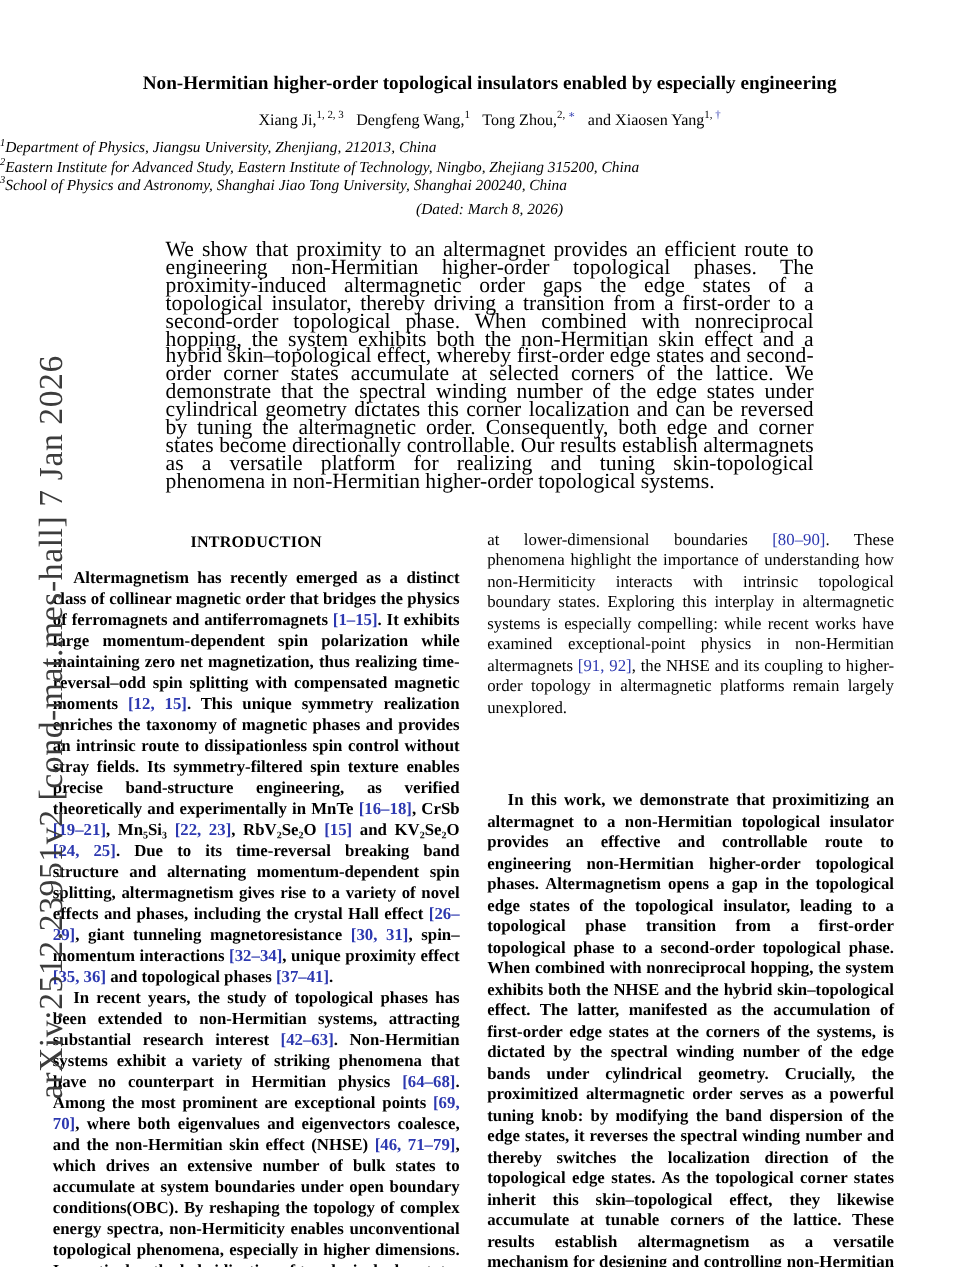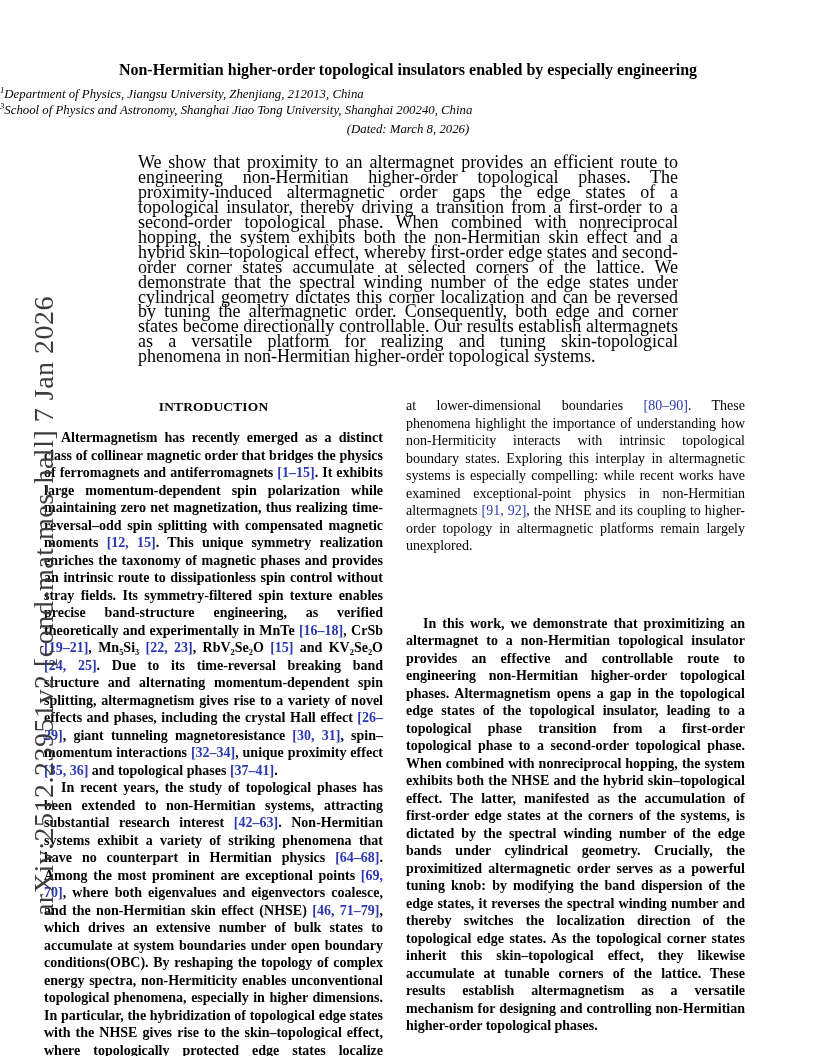--- a/index.html
+++ b/index.html
@@ -86,23 +86,30 @@
 </style>
 </head>
 <body>
 
 <div class="page">
 
   <div class="arxiv-watermark">arXiv:2512.23951v2 [cond-mat.mes-hall] 7 Jan 2026</div>
 
   <h1 class="page-title">Non-Hermitian higher-order topological insulators enabled by especially engineering</h1>
 
+  <div class="authors">
+    <span class="author"><span>Xiang Ji,</span><sup>1, 2, 3</sup></span>
+    <span class="author"><span>Dengfeng Wang,</span><sup>1</sup></span>
+    <span class="author"><span>Tong Zhou,</span><sup>2, <span class="cite">∗</span></sup></span>
+    <span class="author"><span>and Xiaosen Yang</span><sup>1, <span class="cite">†</span></sup></span>
+  </div>
 
   <div class="affiliations">
     <div><sup>1</sup><span>Department of Physics, Jiangsu University, Zhenjiang, 212013, China</span></div>
+    <div><sup>2</sup><span>Eastern Institute for Advanced Study, Eastern Institute of Technology, Ningbo, Zhejiang 315200, China</span></div>
     <div><sup>3</sup><span>School of Physics and Astronomy, Shanghai Jiao Tong University, Shanghai 200240, China</span></div>
   </div>
 
   <div class="dated">(Dated: March 8, 2026)</div>
 
   <div class="abstract">We show that proximity to an altermagnet provides an efficient route to engineering non-Hermitian higher-order topological phases. The proximity-induced altermagnetic order gaps the edge states of a topological insulator, thereby driving a transition from a first-order to a second-order topological phase. When combined with nonreciprocal hopping, the system exhibits both the non-Hermitian skin effect and a hybrid skin–topological effect, whereby first-order edge states and second-order corner states accumulate at selected corners of the lattice. We demonstrate that the spectral winding number of the edge states under cylindrical geometry dictates this corner localization and can be reversed by tuning the altermagnetic order. Consequently, both edge and corner states become directionally controllable. Our results establish altermagnets as a versatile platform for realizing and tuning skin-topological phenomena in non-Hermitian higher-order topological systems.</div>
 
   <div class="columns">
     <div class="col">
       <h2 class="section-heading">INTRODUCTION</h2>

